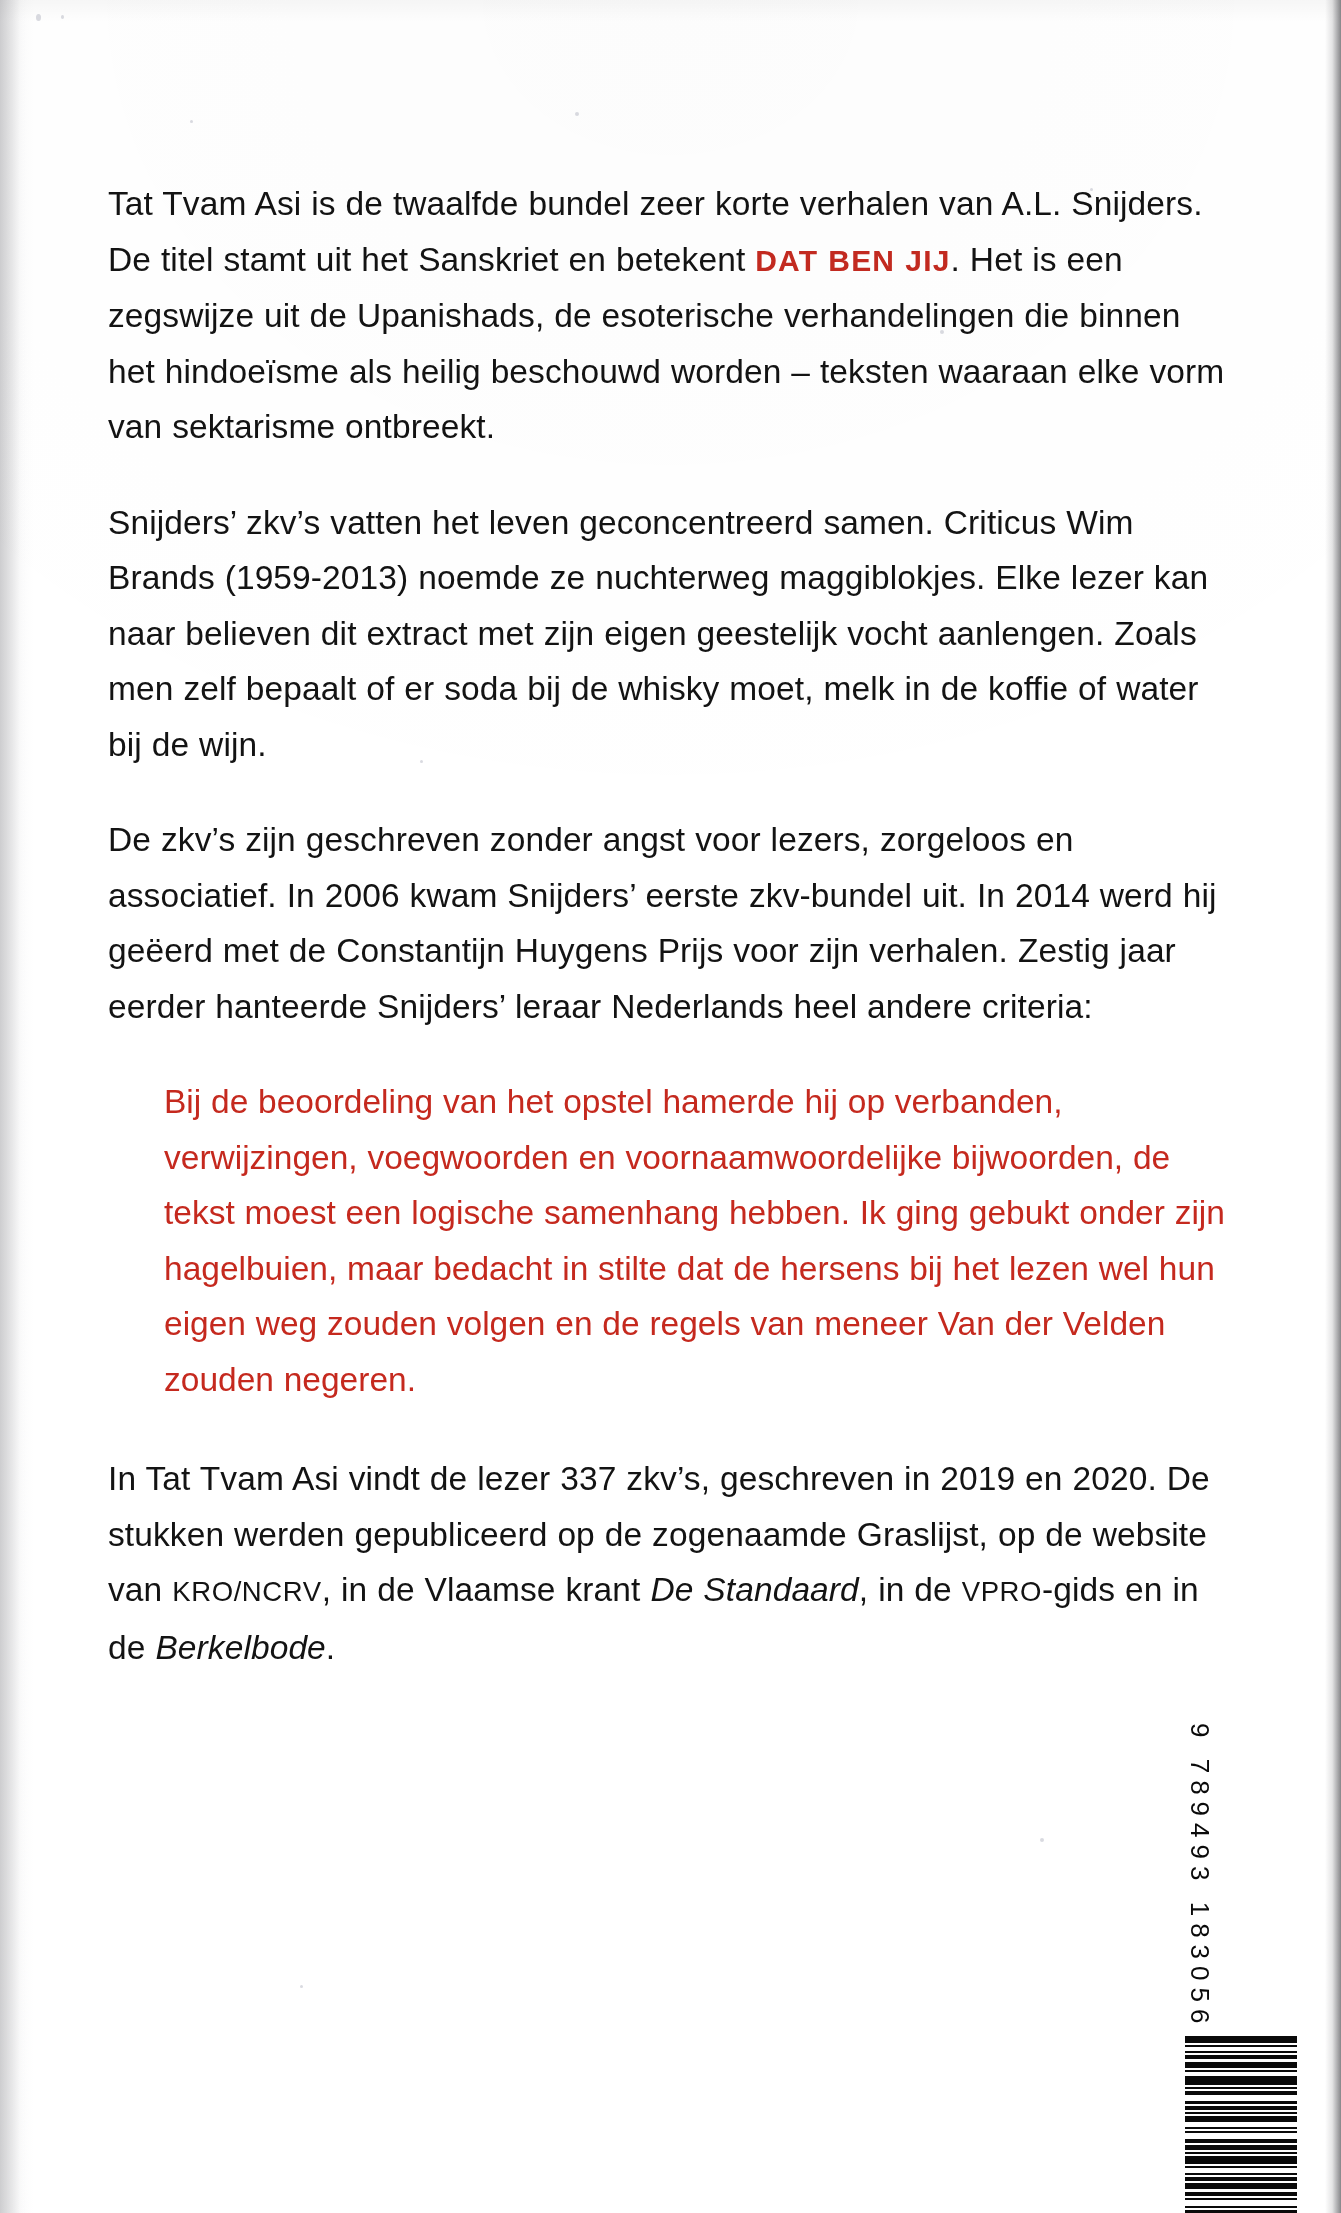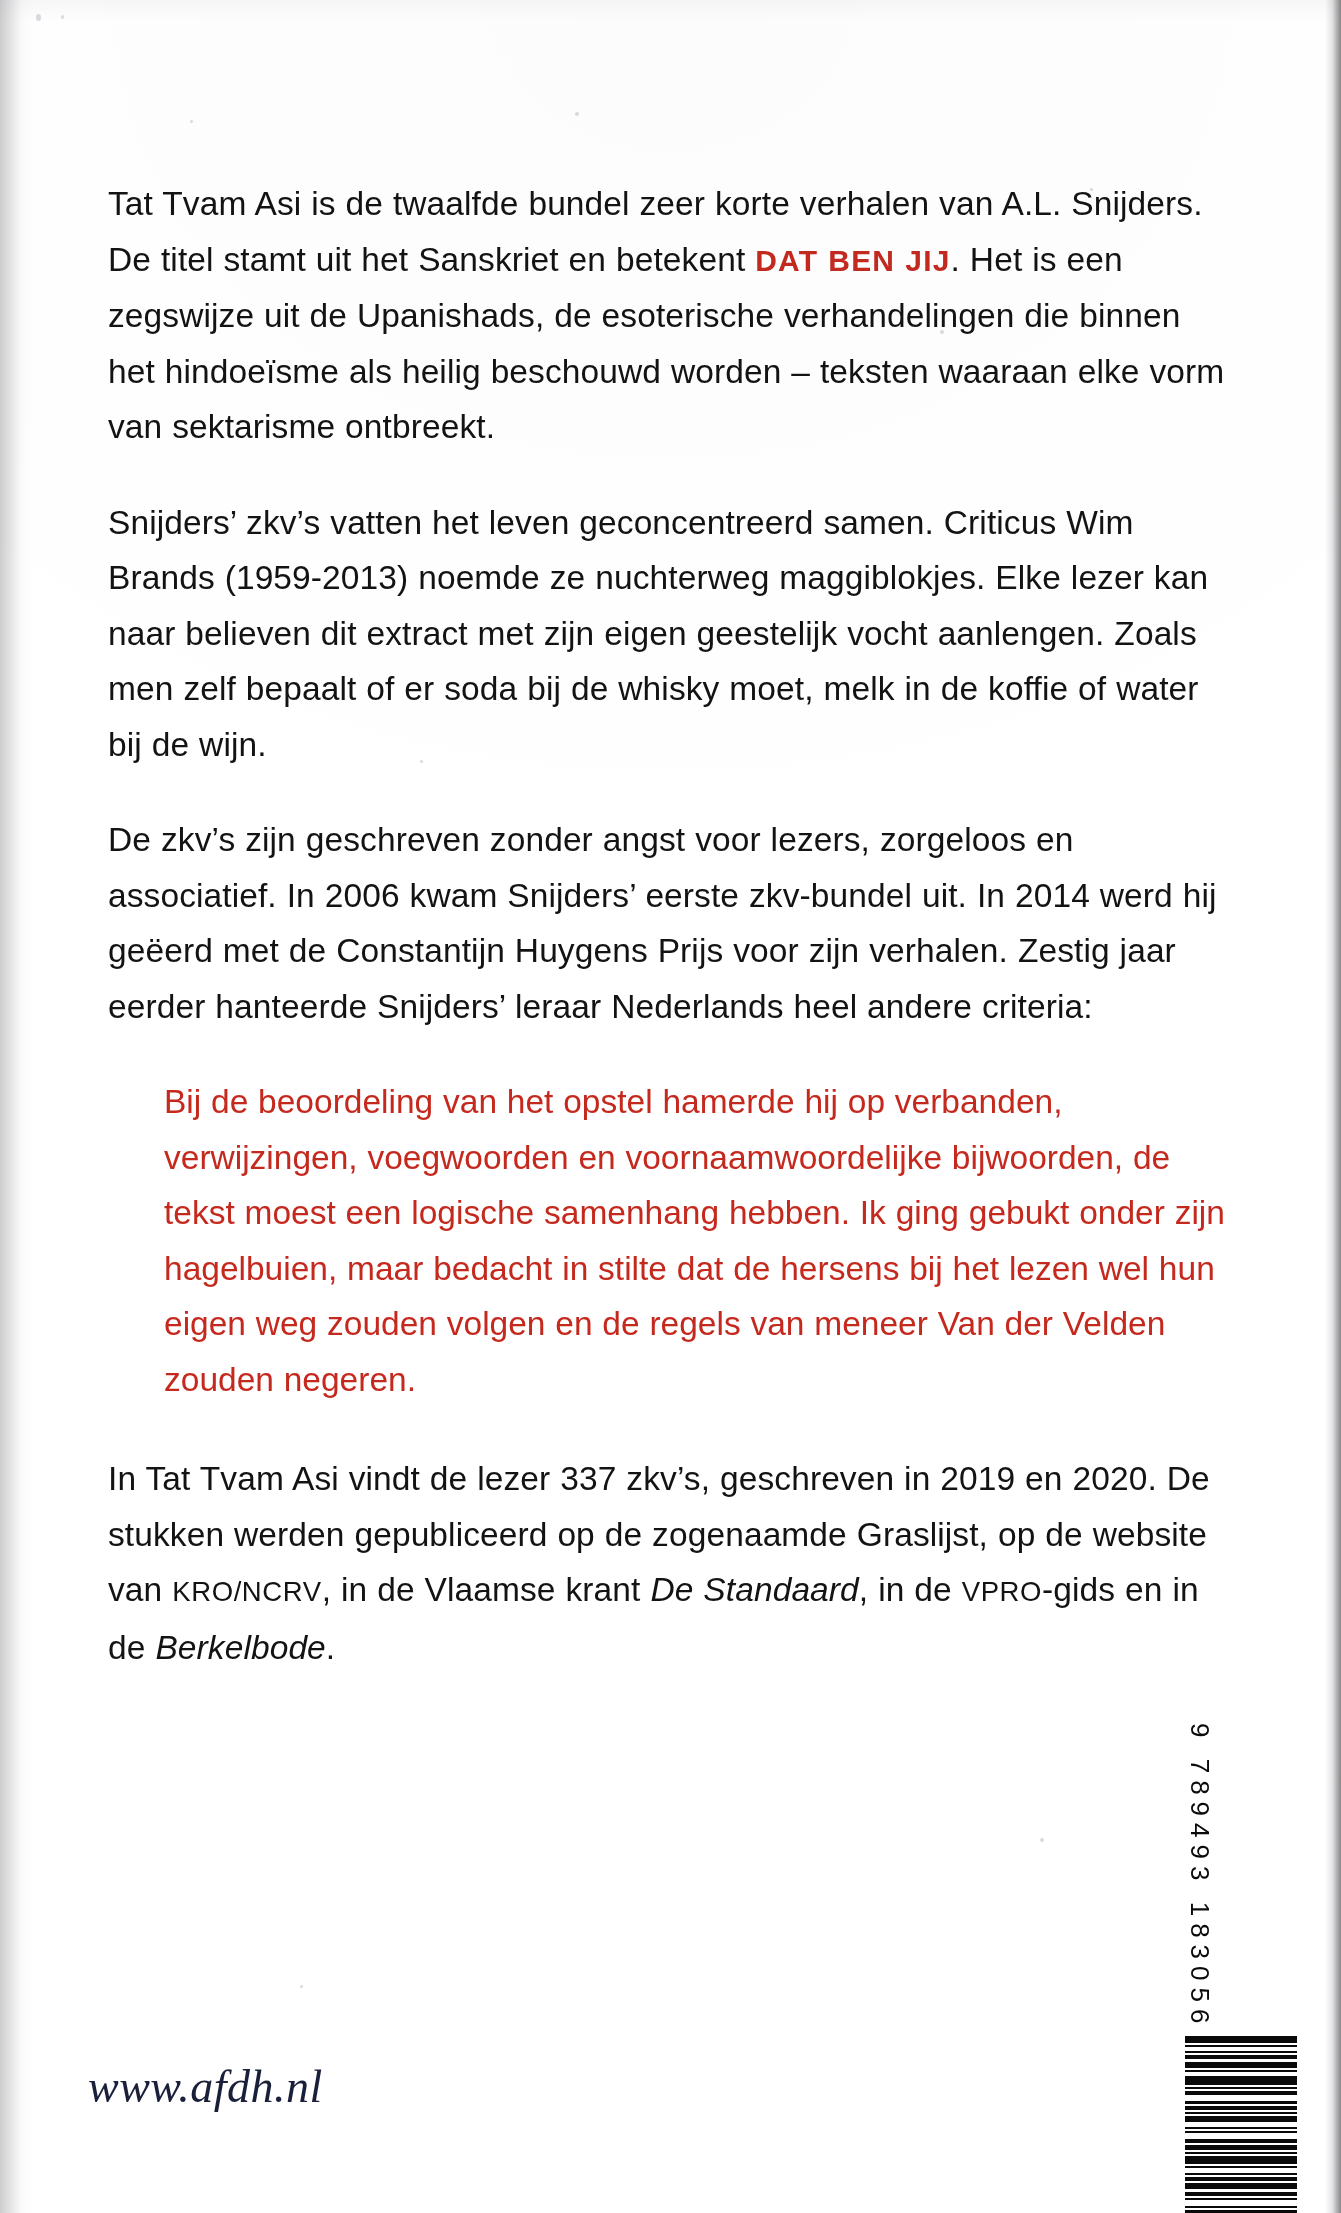--- a/index.html
+++ b/index.html
@@ -184,21 +184,20 @@
 
     <p class="para">De zkv’s zijn geschreven zonder angst voor lezers, zorgeloos en associatief. In 2006 kwam Snijders’ eerste zkv-bundel uit. In 2014 werd hij geëerd met de Constantijn Huygens Prijs voor zijn verhalen. Zestig jaar eerder hanteerde Snijders’ leraar Nederlands heel andere criteria:</p>
 
     <p class="quote">Bij de beoordeling van het opstel hamerde hij op verbanden, verwijzingen, voegwoorden en voornaamwoordelijke bijwoorden, de tekst moest een logische samenhang hebben. Ik ging gebukt onder zijn hagelbuien, maar bedacht in stilte dat de hersens bij het lezen wel hun eigen weg zouden volgen en de regels van meneer Van der Velden zouden negeren.</p>
 
     <p class="para"><span>In Tat Tvam Asi vindt de lezer 337 zkv’s, geschreven in 2019 en 2020. De stukken werden gepubliceerd op de zogenaamde Graslijst, op de website van </span><span class="smallcaps">KRO/NCRV</span><span>, in de Vlaamse krant </span><span class="italic">De Standaard</span><span>, in de </span><span class="smallcaps">VPRO</span><span>-gids en in de </span><span class="italic">Berkelbode</span><span>.</span></p>
 
 
   </div>
 
-  <div class="url">www.afdh.nl</div>
 
   <div class="barcode-wrap">
     <div class="barcode-inner">
       <div class="bc-digits">9 789493 183056</div>
       <div class="bc-bars" id="bc-bars">
           <i style="width: 6.3px; margin-right: 0px;"></i>
           <i class="g" style="width: 2.1px; margin-right: 0px;"></i>
           <i style="width: 2.1px; margin-right: 0px;"></i>
           <i class="g" style="width: 4.2px; margin-right: 0px;"></i>
           <i style="width: 2.1px; margin-right: 0px;"></i>

